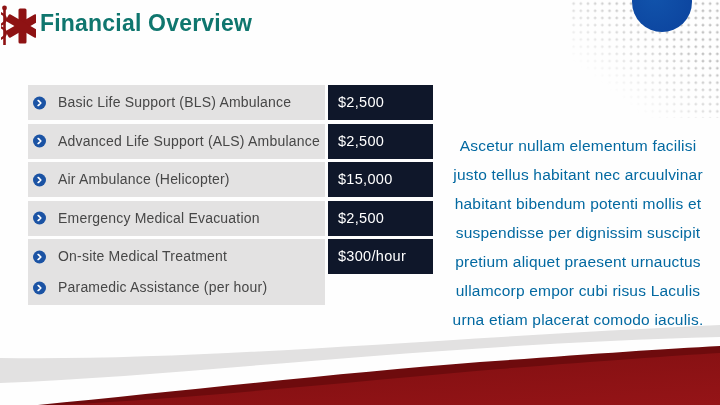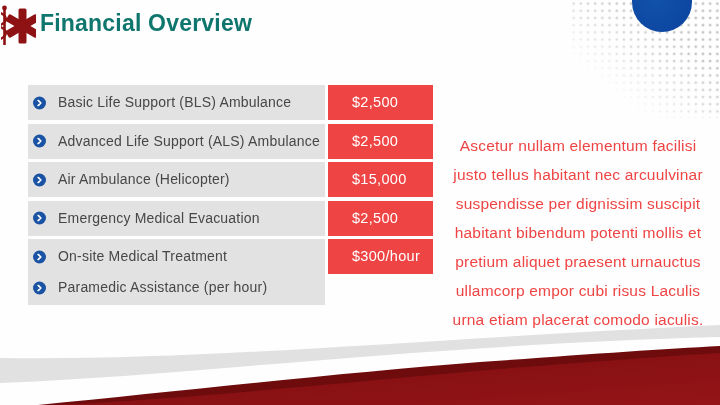--- a/index.html
+++ b/index.html
@@ -36,28 +36,28 @@
     position:absolute;left:5px;top:50%;transform:translateY(-50%);
     width:13px;height:13px;border-radius:50%;background:#1b53a4;
     display:flex;align-items:center;justify-content:center;
   }
   .chev svg{display:block;}
   .row-label{
     position:absolute;left:30px;top:0;height:35px;line-height:35px;
     font-size:14px;color:#474747;letter-spacing:.2px;white-space:nowrap;text-align:right;
   }
   .row-price{
-    position:absolute;left:300px;top:0;width:105px;height:35px;background:#ef4444;
-    color:#ffffff;font-size:14.5px;line-height:35px;padding-left:24px;
+    position:absolute;left:300px;top:0;width:105px;height:35px;background:#0f172a;
+    color:#ffffff;font-size:14.5px;line-height:35px;padding-left:10px;
     box-sizing:border-box;letter-spacing:.3px;white-space:nowrap;
   }
   
   .para{
     position:absolute;left:438px;top:131px;width:280px;
-    text-align:center;color:#ef4444;font-size:15.5px;line-height:29px;
+    text-align:center;color:#0369a1;font-size:15.5px;line-height:29px;
     letter-spacing:.2px;
   }
   
   .waves{position:absolute;left:0;bottom:0;width:720px;height:90px;}
 </style>
 </head>
 <body>
 
 <div class="slide">
 
@@ -146,22 +146,22 @@
             <polyline points="2.5,1 5.5,4 2.5,7" fill="none" stroke="#fff" stroke-width="2" stroke-linecap="round" stroke-linejoin="round"></polyline>
           </svg>
       </span>
       <span class="row-label">Paramedic Assistance (per hour)</span>
     </div>
   </div>
 
   <div class="para">
     <div>Ascetur nullam elementum facilisi</div>
     <div>justo tellus habitant nec arcuulvinar</div>
+    <div>habitant bibendum potenti mollis et</div>
     <div>suspendisse per dignissim suscipit</div>
-    <div>habitant bibendum potenti mollis et</div>
     <div>pretium aliquet praesent urnauctus</div>
     <div>ullamcorp empor cubi risus Laculis</div>
     <div>urna etiam placerat comodo iaculis.</div>
   </div>
 
   <svg class="waves" viewBox="0 0 720 90" preserveAspectRatio="none" xmlns="http://www.w3.org/2000/svg">
     <defs>
       <linearGradient id="redGrad" x1="0" y1="0" x2="1" y2="1">
         <stop offset="0" stop-color="#7c0e10"></stop>
         <stop offset="1" stop-color="#951417"></stop>

